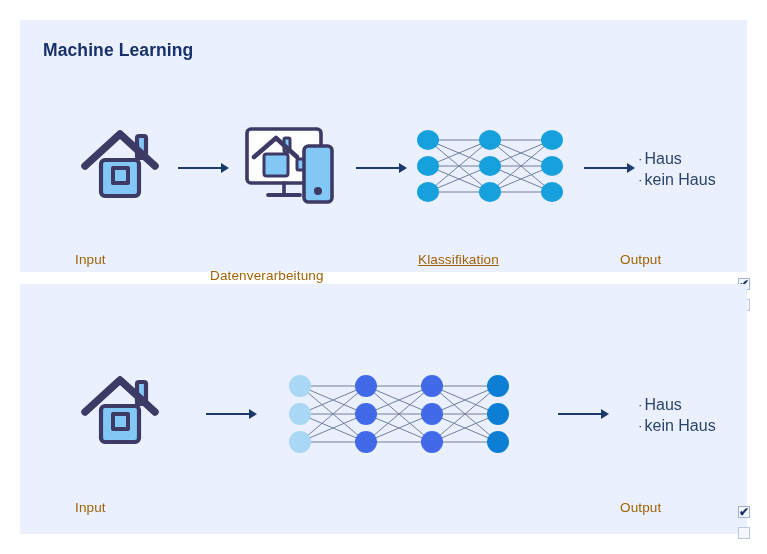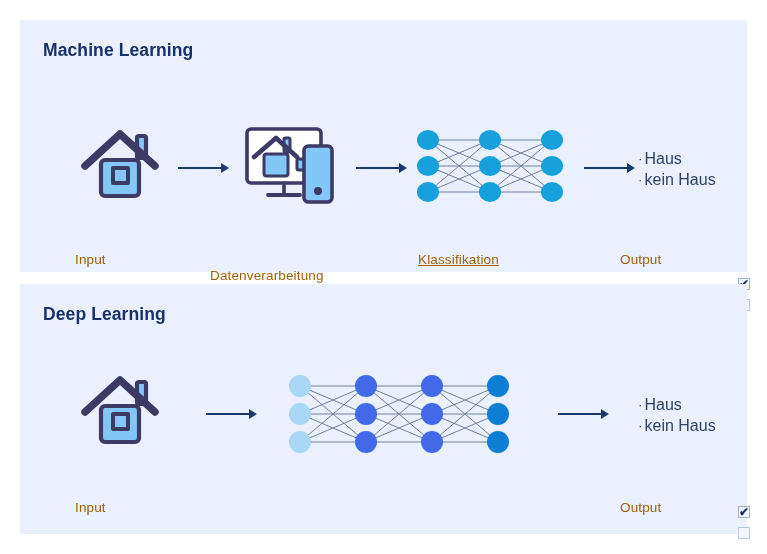--- a/index.html
+++ b/index.html
@@ -202,21 +202,20 @@
         <span class="checkbox" style="top:151px;">
           <span class="check-glyph"></span>
         </span>
       </div>
     </div>
     <div class="caption" style="left:600px; top:232px; width:110px;">Output</div>
   </div>
 
   <div class="panel" id="panel-dl">
 
-    <div class="panel-title">Deep Learning</div>
 
     <div class="node-slot" style="left:55px; top:82px; width:90px; height:90px;">
       <svg width="90" height="90" viewBox="0 0 90 90">
         <g fill="#83c7f7" stroke="#3d3a66" stroke-width="4.2" stroke-linejoin="round" stroke-linecap="round">
           <rect x="26" y="40" width="38" height="36" rx="4"></rect>
           <rect x="62" y="16" width="9" height="22" rx="2"></rect>
           <path d="M10 46 L45 14 L80 46" fill="none" stroke-width="7.5"></path>
           <rect x="38" y="48" width="15" height="15" fill="none" stroke-width="4"></rect>
         </g>
       </svg>

